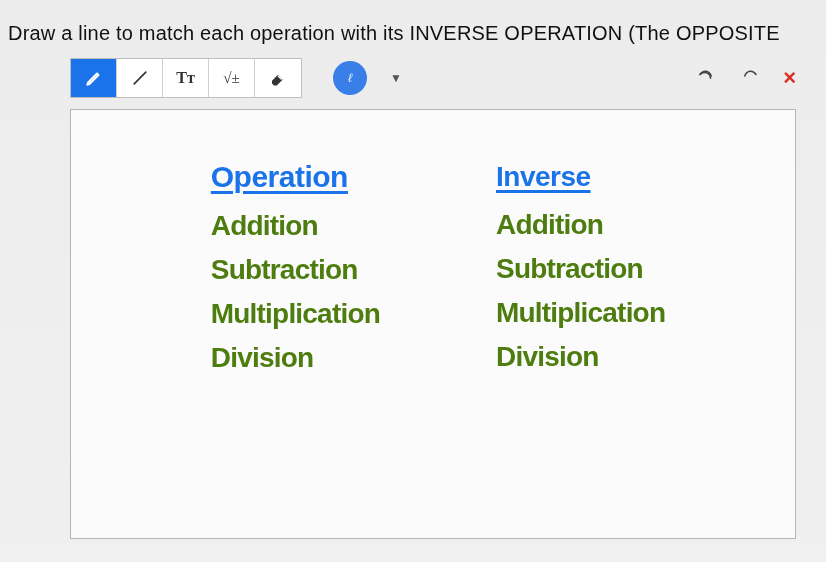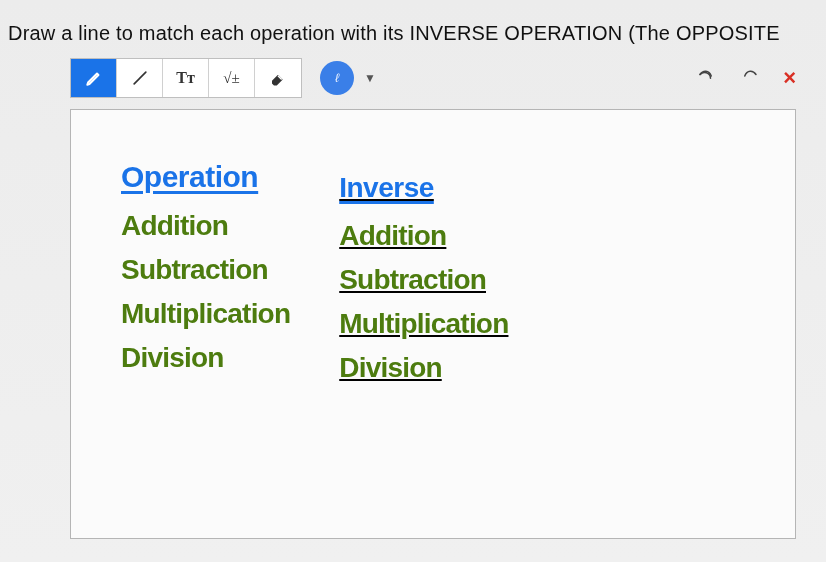--- a/index.html
+++ b/index.html
@@ -24,21 +24,21 @@
     color: #111;
     letter-spacing: 0.2px;
     white-space: nowrap;
     overflow: hidden;
   }
   .toolbar-row {
     display: flex;
     align-items: center;
     padding: 0 0 0 70px;
     height: 50px;
-    gap: 4px;
+    gap: 17px;
   }
   .tool-group {
     display: flex;
     border: 1px solid #bfbfbf;
     background: #fff;
   }
   .tool-btn {
     width: 46px;
     height: 38px;
     display: flex;
@@ -99,25 +99,26 @@
   .canvas-frame {
     margin: 6px 30px 0 70px;
     border: 1px solid #b5b5b5;
     background: #fbfbfb;
     height: 430px;
     padding: 50px 40px 20px 50px;
     position: relative;
   }
   .columns {
     display: flex;
-    gap: 49px;
+    gap: 116px;
     align-items: flex-start;
+    justify-content: center;
   }
   .col { display: flex; flex-direction: column; }
-  .col.right { margin-top: 12px; text-decoration: underline; }
+  .col.right { margin-top: 1px; }
   .col-header {
     font-size: 30px;
     font-weight: 900;
     color: #1a73e8;
     text-decoration: underline;
     text-decoration-thickness: 3px;
     text-underline-offset: 4px;
     letter-spacing: -0.5px;
     margin-bottom: 10px;
     font-family: Impact, "Arial Black", sans-serif;

